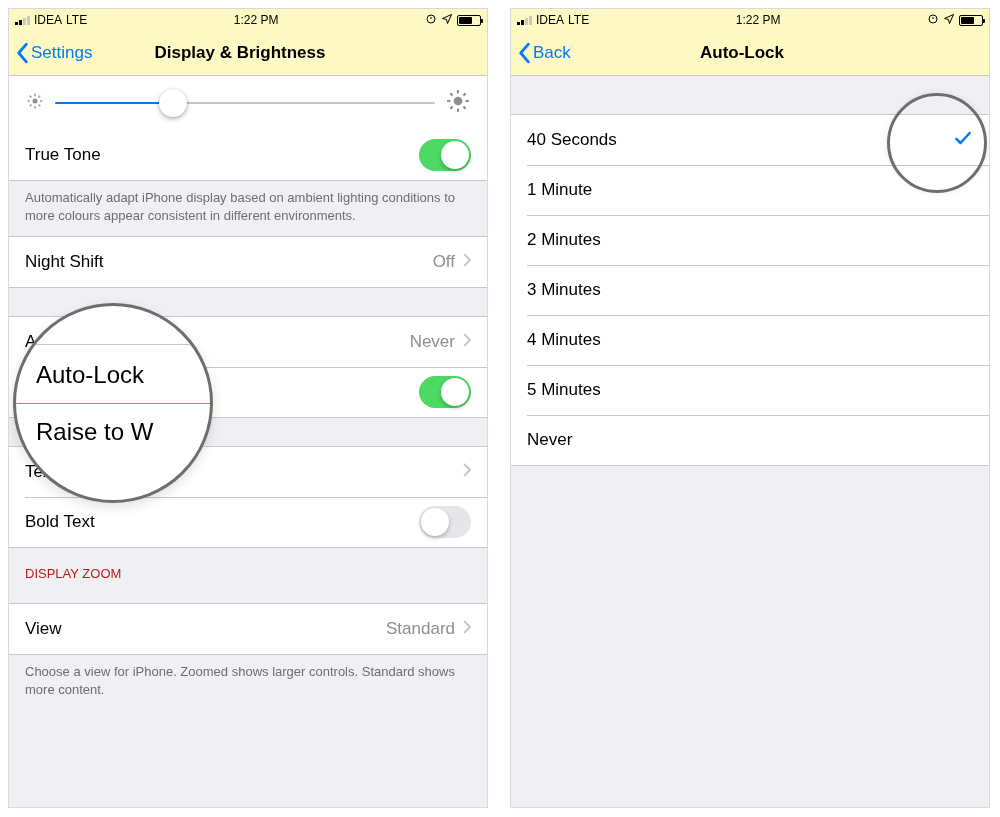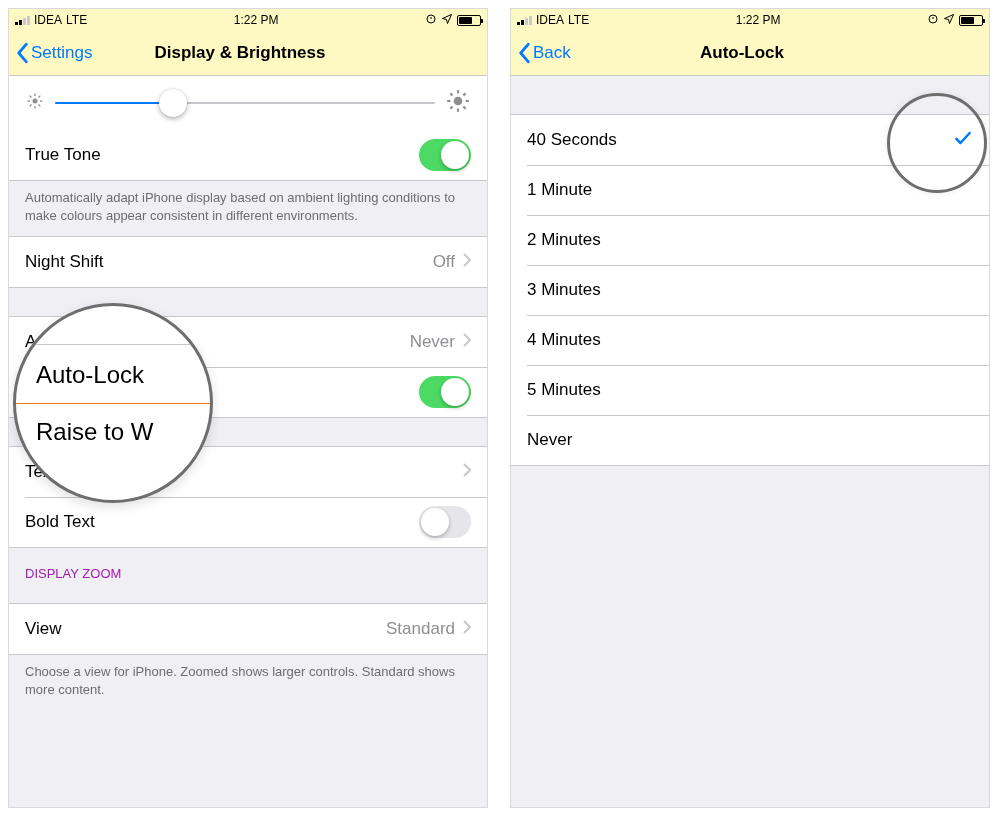--- a/index.html
+++ b/index.html
@@ -81,21 +81,21 @@
   .row + .row::before {
     content:""; position:absolute; left:16px; right:0; top:0; height:1px; background:#c8c7cc;
   }
   .row .value { color:#8e8e93; font-size:17px; display:flex; align-items:center; gap:8px; }
   .chevron { color:#c7c7cc; }
   .chevron svg { width:8px; height:14px; }
   .footer-text {
     color:#6d6d72; font-size:13px; padding: 8px 16px 12px 16px; line-height:1.35;
   }
   .header-text {
-    color:#a21caf; font-size:13px; padding: 18px 16px 6px 16px; text-transform: uppercase;
+    color:#b91c1c; font-size:13px; padding: 18px 16px 6px 16px; text-transform: uppercase;
   }
   
   .bright-row { height: 54px; padding: 0 16px; display:flex; align-items:center; gap:10px; background:#fff; }
   .sun-small svg, .sun-large svg { width:20px; height:20px; color:#8e8e93; }
   .sun-large svg { width:26px; height:26px; }
   .slider-track {
     flex:1; height:2px; background:#c7c7cc; position:relative; border-radius:2px;
   }
   .slider-fill { position:absolute; left:0; top:0; bottom:0; background:#007aff; border-radius:2px; }
   .slider-knob {
@@ -222,21 +222,21 @@
             </svg>
         </span>
       </div>
       <div class="row">
         <span>True Tone</span>
         <div class="toggle on" id="tgl-truetone">
             <div class="knob"></div>
           </div>
       </div>
     </div>
-    <div class="footer-text">Automatically adapt iPhone display based on ambient lighting conditions to make colours appear consistent in different environments.</div>
+    <div class="footer-text">Automatically adapt iPhone display based on ambient lighting conditions to more colours appear consistent in different environments.</div>
 
     <div class="group" style="">
       <div class="row">
         <span>Night Shift</span>
         <span class="value">
           <span>Off</span>
           <span class="chevron"><svg viewBox="0 0 8 14" fill="none" stroke="currentColor" stroke-width="2">
                 <polyline points="1,1 7,7 1,13"></polyline>
               </svg></span>
         </span>

